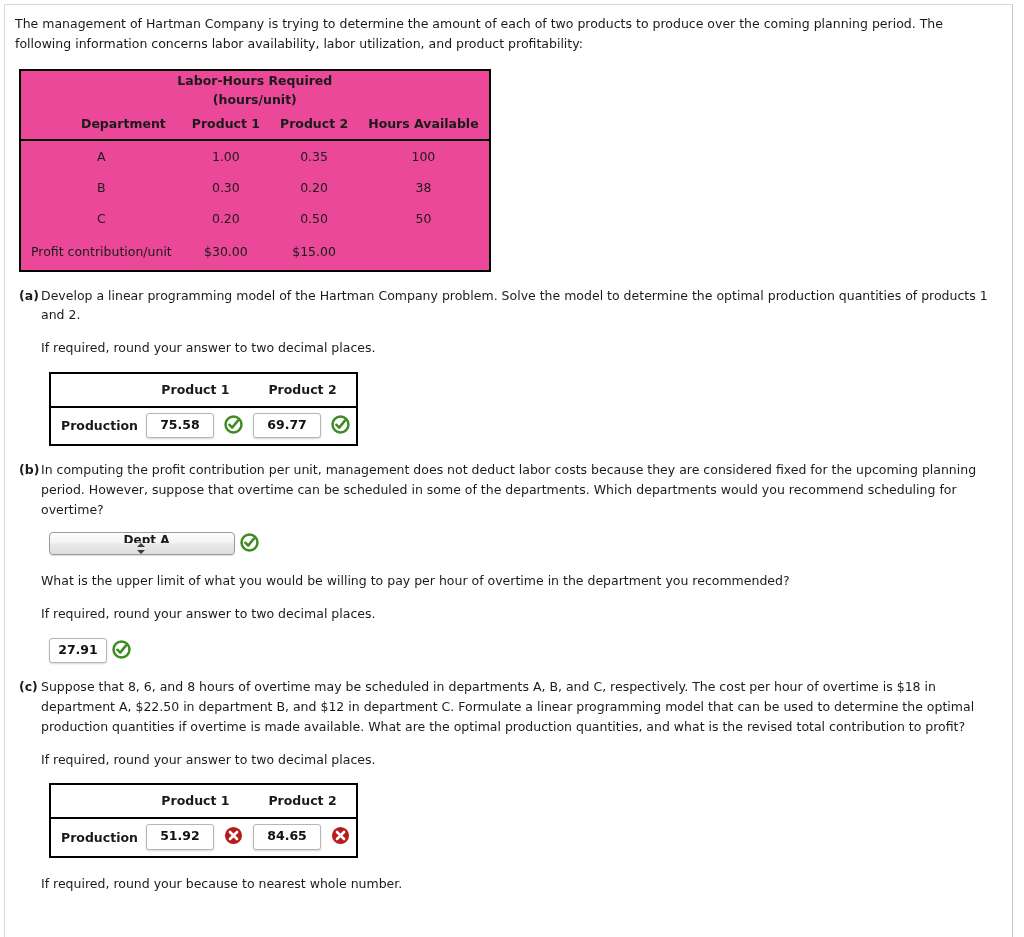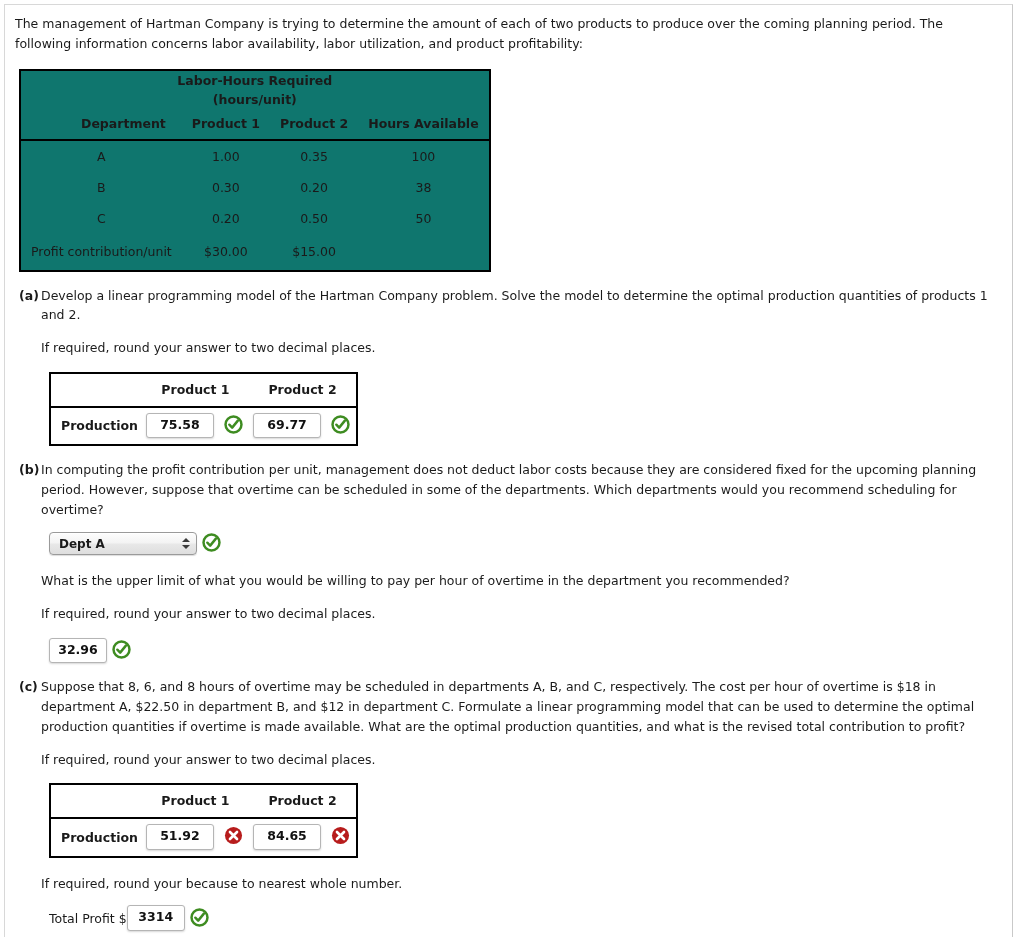--- a/index.html
+++ b/index.html
@@ -68,21 +68,21 @@
     flex: 1 1 auto;
     min-width: 0;
   }
   .qbody .para + .para { margin-top: 13px; }
 
   
   .data-table {
     border-collapse: collapse;
     border: 2px solid #000;
     margin: 14px 0 12px 8px;
-    background: #0f766e;
+    background: #ec4899;
     font-size: 12px;
   }
   .data-table td, .data-table th {
     padding: 0;
     border: none;
   }
   .dt-title {
     text-align: center;
     font-weight: bold;
     font-size: 12.5px;
@@ -176,28 +176,29 @@
   .status-icon svg { display: block; width: 19px; height: 19px; }
 
   
   .sel-wrap {
     display: flex;
     align-items: center;
     margin: 13px 0 0 8px;
   }
   .macselect {
     position: relative;
-    width: 148px;
+    width: 186px;
     height: 23px;
     border: 1px solid #9a9a9a;
     border-radius: 4px;
     background: linear-gradient(to bottom, #fdfdfd 0%, #f3f3f3 48%, #e8e8e8 52%, #dedede 100%);
     box-shadow: 0 1px 1px rgba(0,0,0,0.14), inset 0 1px 0 #ffffff;
     display: flex;
     align-items: center;
+    flex-direction: column;
   }
   .macselect .sel-text {
     font-size: 12px;
     font-weight: bold;
     color: #1a1a1a;
     padding-left: 9px;
     flex: 1 1 auto;
     white-space: nowrap;
     overflow: hidden;
   }
@@ -346,21 +347,21 @@
             <circle cx="10" cy="10" r="8.4" fill="#ffffff" stroke="#3e8c21" stroke-width="2.6"></circle>
             <path d="M5.6 10.2 L8.6 13.3 L14.6 5.9" fill="none" stroke="#3e8c21" stroke-width="2.6" stroke-linecap="round" stroke-linejoin="round"></path>
           </svg>
         </span>
       </div>
 
       <p class="para" style="margin-top:16px">What is the upper limit of what you would be willing to pay per hour of overtime in the department you recommended?</p>
       <p class="para">If required, round your answer to two decimal places.</p>
 
       <div class="profit-line" style="margin-top:14px">
-        <span class="ansbox">32.96</span>
+        <span class="ansbox">27.91</span>
         <span class="status-icon">
           <svg viewBox="0 0 20 20" aria-hidden="true">
             <circle cx="10" cy="10" r="8.4" fill="#ffffff" stroke="#3e8c21" stroke-width="2.6"></circle>
             <path d="M5.6 10.2 L8.6 13.3 L14.6 5.9" fill="none" stroke="#3e8c21" stroke-width="2.6" stroke-linecap="round" stroke-linejoin="round"></path>
           </svg>
         </span>
       </div>
     </div>
   </div>
 
@@ -402,28 +403,18 @@
                   <path d="M6.3 6.3 L13.7 13.7 M13.7 6.3 L6.3 13.7" fill="none" stroke="#ffffff" stroke-width="2.8" stroke-linecap="round"></path>
                 </svg>
               </span>
             </td>
           </tr>
         </tbody>
       </table>
 
       <p class="para" style="margin-top:16px">If required, round your because to nearest whole number.</p>
 
-      <div class="profit-line">
-        <span class="lbl">Total Profit $</span>
-        <span class="ansbox">3314</span>
-        <span class="status-icon">
-          <svg viewBox="0 0 20 20" aria-hidden="true">
-            <circle cx="10" cy="10" r="8.4" fill="#ffffff" stroke="#3e8c21" stroke-width="2.6"></circle>
-            <path d="M5.6 10.2 L8.6 13.3 L14.6 5.9" fill="none" stroke="#3e8c21" stroke-width="2.6" stroke-linecap="round" stroke-linejoin="round"></path>
-          </svg>
-        </span>
-      </div>
 
     </div>
   </div>
 
  </div>
 </div>
 
 </body></html>

